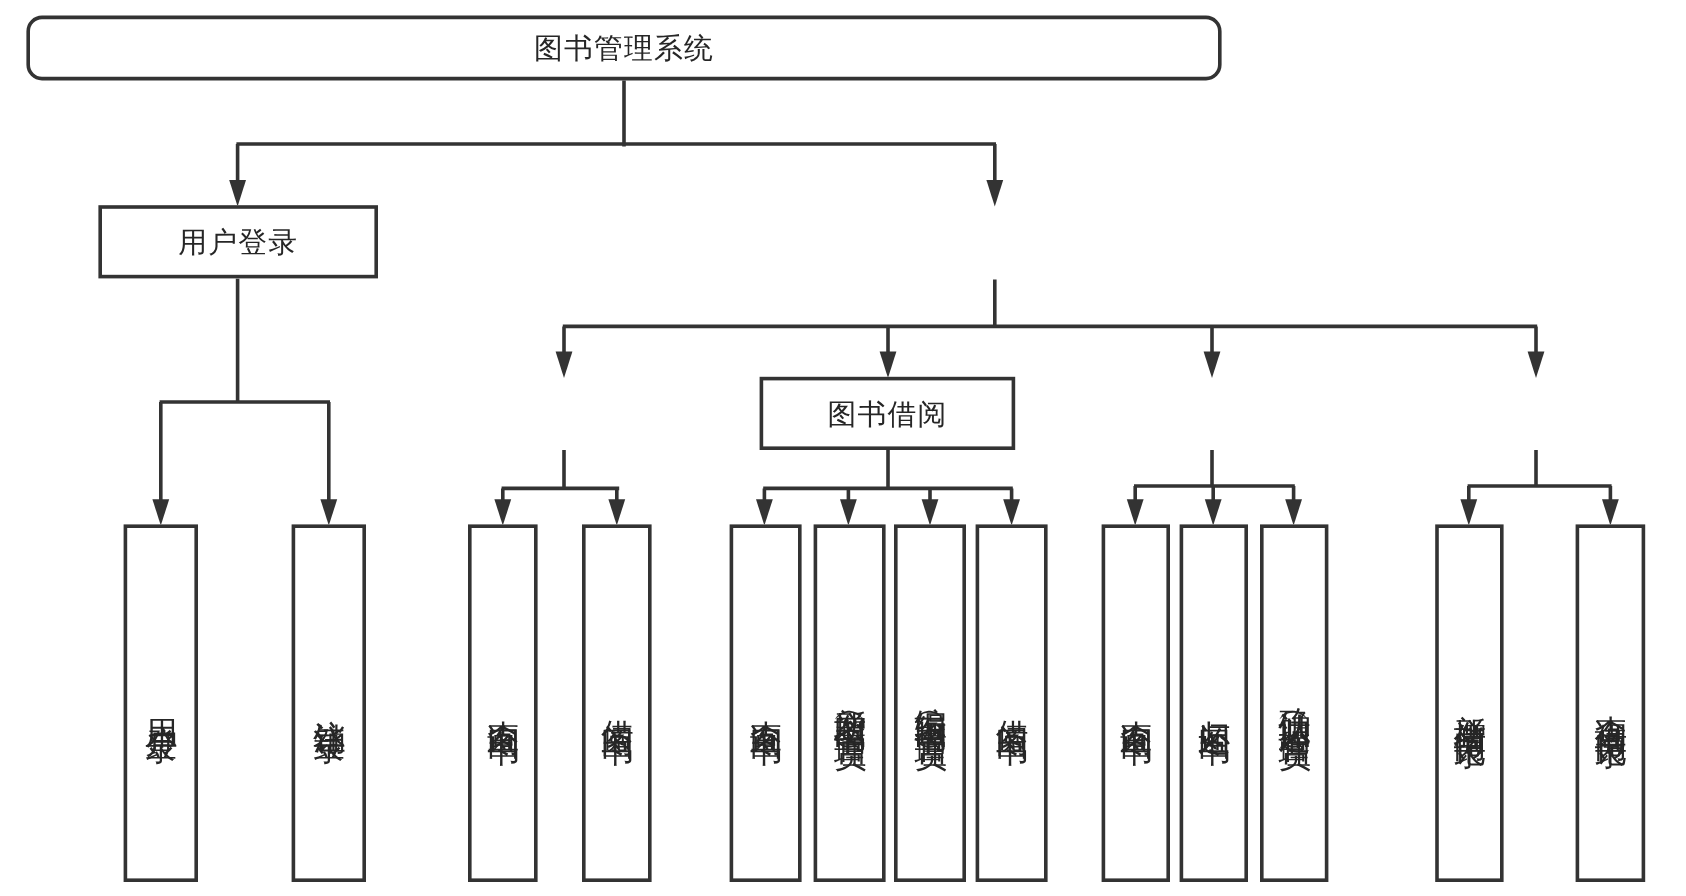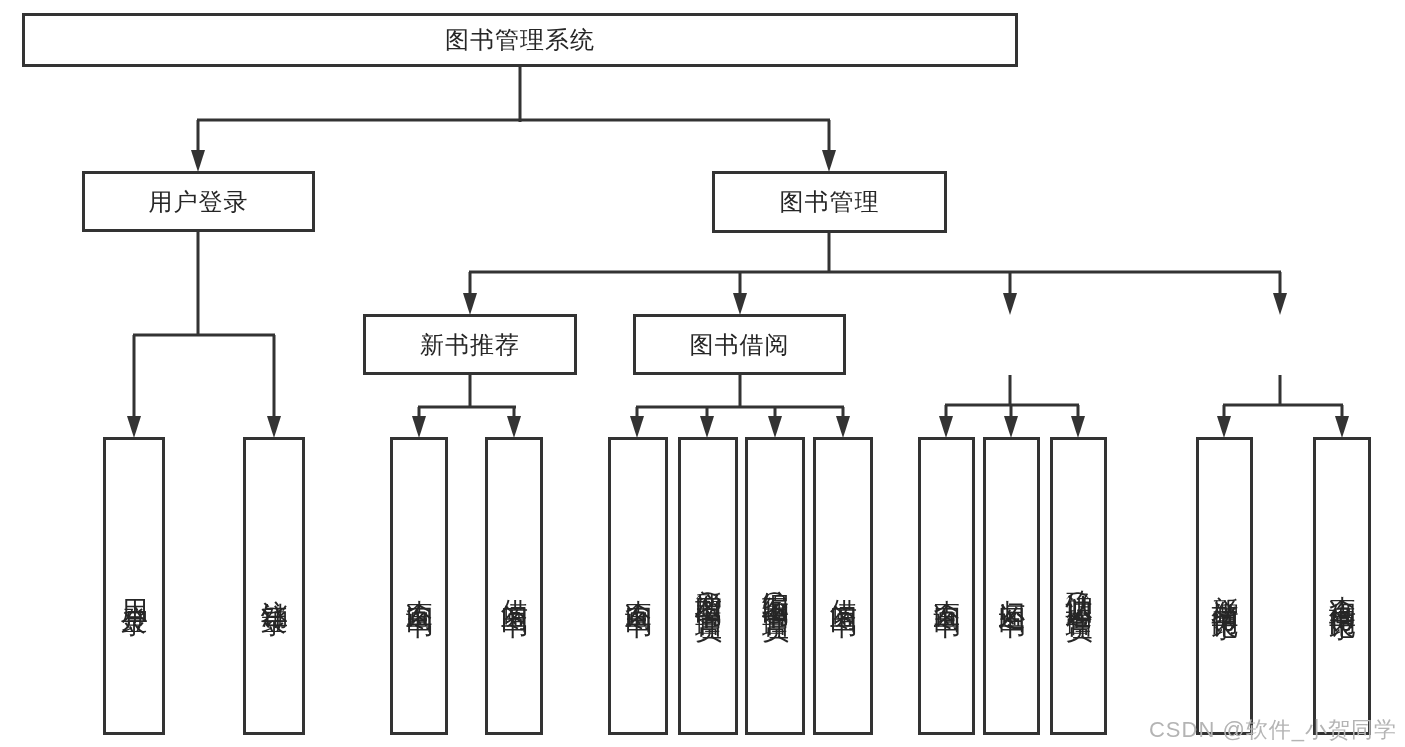--- a/index.html
+++ b/index.html
@@ -119,34 +119,28 @@
       <polygon points="768,416 782,416 775,438"></polygon>
       <polygon points="836,416 850,416 843,438"></polygon>
       <polygon points="939,416 953,416 946,438"></polygon>
       <polygon points="1004,416 1018,416 1011,438"></polygon>
       <polygon points="1071,416 1085,416 1078,438"></polygon>
       <polygon points="1217,416 1231,416 1224,438"></polygon>
       <polygon points="1335,416 1349,416 1342,438"></polygon>
     </g>
   </svg>
 
-  <div class="hnode" style="left:22px; top:13px; width:996px; height:54px;">
+  <div class="hnode" style="left:22px; top:13px; width:996px; height:54px;border-radius:13px;">
     <span>图书管理系统</span>
   </div>
 
   <div class="hnode" style="left:82px; top:171px; width:233px; height:61px;">
     <span>用户登录</span>
   </div>
-  <div class="hnode" style="left:712px; top:171px; width:235px; height:62px;">
-    <span>图书管理</span>
-  </div>
 
-  <div class="hnode" style="left:363px; top:314px; width:214px; height:61px;">
-    <span>新书推荐</span>
-  </div>
   <div class="hnode" style="left:633px; top:314px; width:213px; height:61px;">
     <span>图书借阅</span>
   </div>
 
   <div class="vnode" style="left:103px; width:62px;">
     <span>用户登录</span>
   </div>
   <div class="vnode" style="left:243px; width:62px;">
     <span>注销登录</span>
   </div>
@@ -181,14 +175,13 @@
     <span>确认归还（管理员）</span>
   </div>
 
   <div class="vnode" style="left:1196px; width:57px;">
     <span>新增借阅记录</span>
   </div>
   <div class="vnode" style="left:1313px; width:58px;">
     <span>查询借阅记录</span>
   </div>
 
-  <div class="watermark">CSDN @软件_小贺同学</div>
 </div>
 
 </body></html>

